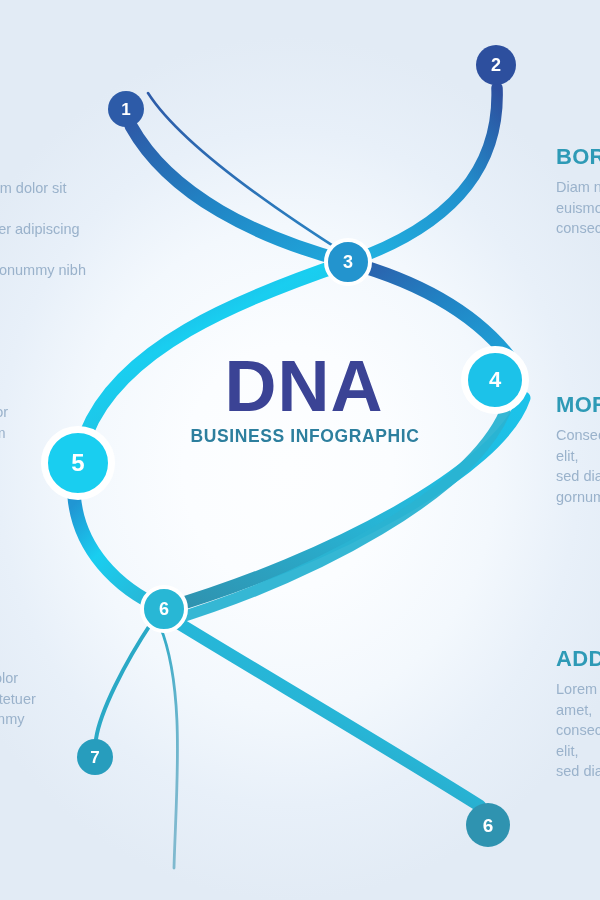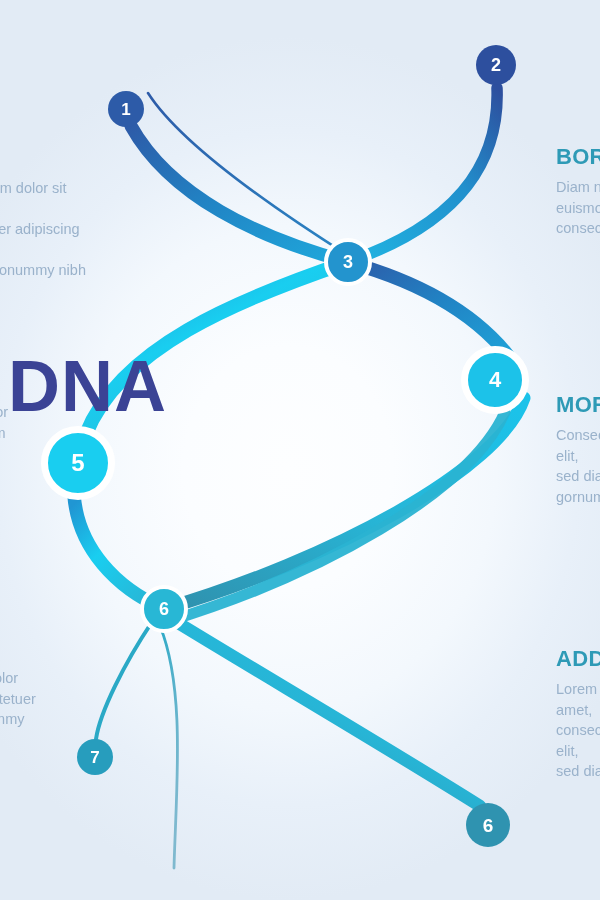--- a/index.html
+++ b/index.html
@@ -27,21 +27,21 @@
     width: 600px;
     height: 900px;
   }
 
   
   .logo-block {
     position: absolute;
     left: 0;
     top: 352px;
     width: 600px;
-    text-align: left;
+    text-align: center;
     pointer-events: none;
   }
   .logo-title {
     font-family: "Liberation Sans", sans-serif;
     font-weight: bold;
     font-size: 72px;
     letter-spacing: 1px;
     color: #3b4395;
     line-height: 0.95;
     margin: 0;
@@ -151,20 +151,21 @@
 
     <path d="M 170 618 C 258 672 378 742 480 806" fill="none" stroke="url(#gD)" stroke-width="12.5" stroke-linecap="round"></path>
 
     <path d="M 152 622 C 124 664 100 712 96 739" fill="none" stroke="#2aa9c6" stroke-width="4" stroke-linecap="round"></path>
 
     <path d="M 160 626 C 186 690 176 790 174 868" fill="none" stroke="url(#gThin2)" stroke-width="2.8" stroke-linecap="round"></path>
   </svg>
 
   <div class="logo-block">
     <div class="logo-title">DNA</div>
+    <div class="logo-sub">BUSINESS INFOGRAPHIC</div>
   </div>
 
   <div class="textblock left" style="left:-72px; top:178px;">
     <div class="tb-body">Lorem ipsum dolor sit amet,
 consectetuer adipiscing elit,
 sed diam nonummy nibh</div>
   </div>
 
   <div class="textblock right" style="left:556px; top:144px;">
     <div class="tb-head">BORE</div>

